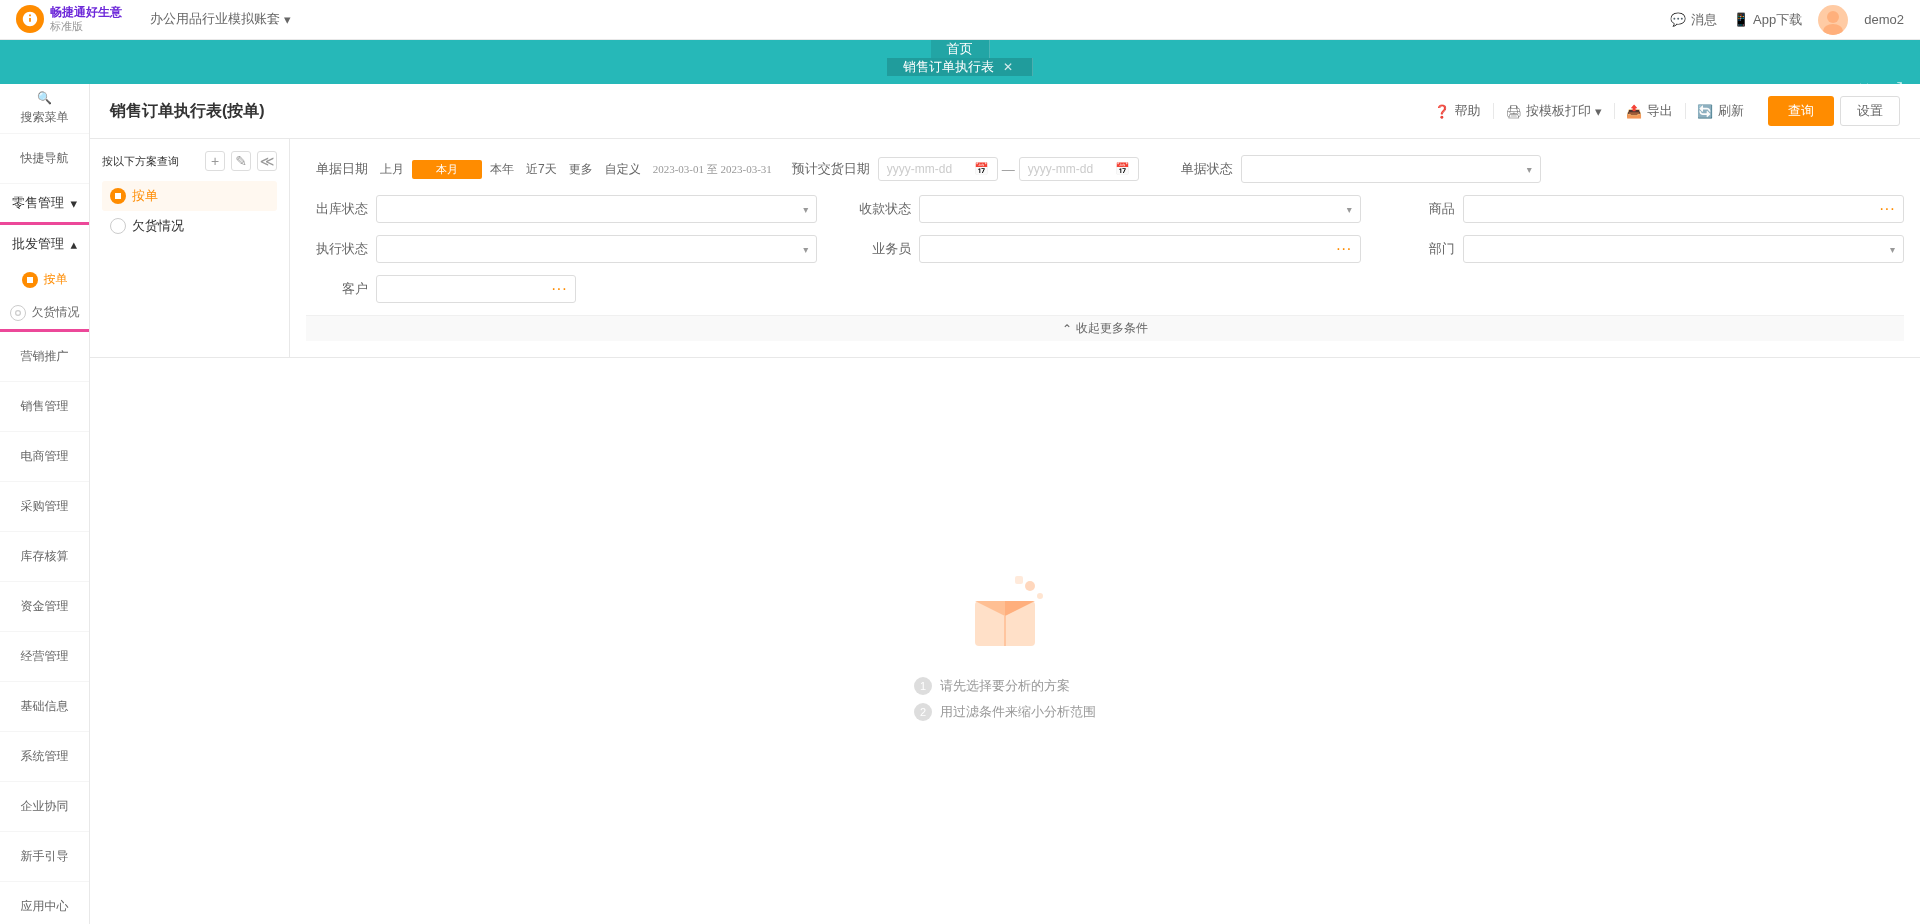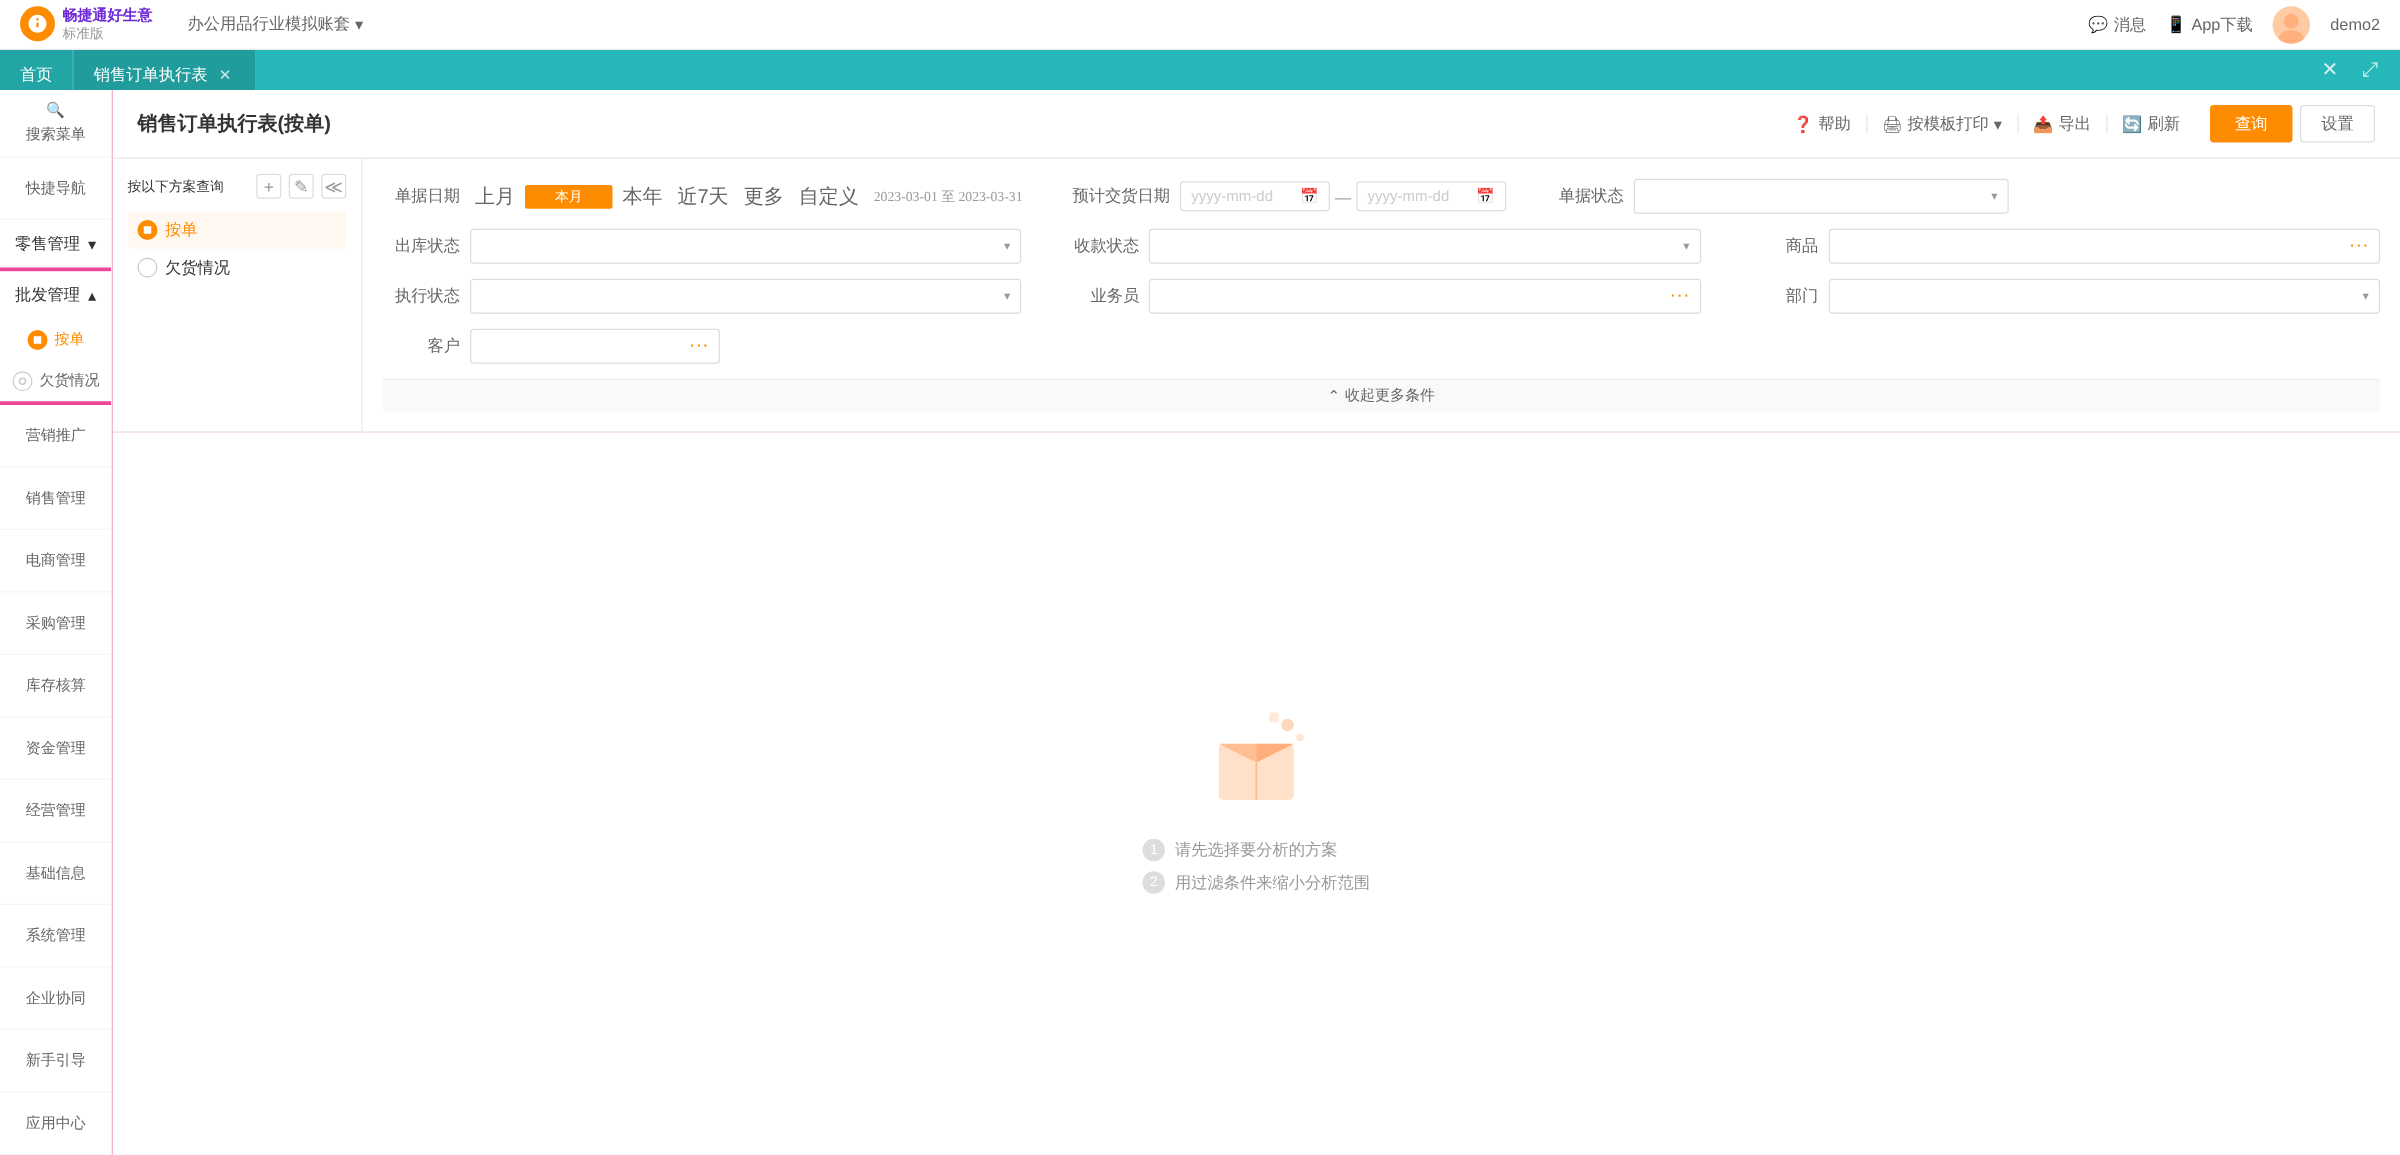--- a/index.html
+++ b/index.html
@@ -18,21 +18,21 @@
     .logo-text { font-size: 12px; color: #6d28d9; font-weight: bold; line-height: 1.2; }
     .logo-sub { font-size: 11px; color: #999; }
     .company-selector { display: flex; align-items: center; gap: 4px; font-size: 13px; color: #666; cursor: pointer; margin-left: 20px; }
     .top-header-right { display: flex; align-items: center; gap: 16px; }
     .header-btn { display: flex; align-items: center; gap: 4px; font-size: 13px; color: #666; cursor: pointer; }
     .avatar { width: 30px; height: 30px; border-radius: 50%; background: #ffcba4; display: flex; align-items: center; justify-content: center; overflow: hidden; }
     .user-name { font-size: 13px; color: #666; cursor: pointer; }
 
     
     .tab-bar {
-      display: flex; background: #26b8b8; height: 32px; padding: 0 0; flex-shrink: 0;
+      display: flex; align-items: center; background: #26b8b8; height: 44px; padding: 0 0; flex-shrink: 0; flex-direction: column;
     }
     .tab-item {
       display: flex; align-items: center; padding: 0 16px; height: 40px; cursor: pointer;
       font-size: 13px; color: rgba(255,255,255,0.8); border-right: 1px solid rgba(255,255,255,0.2);
       gap: 6px; white-space: nowrap;
     }
     .tab-item.home { background: rgba(0,0,0,0.1); color: #fff; }
     .tab-item.active { background: rgba(0,0,0,0.15); color: #fff; }
     .tab-close { display: flex; align-items: center; justify-content: center; width: 16px; height: 16px; border-radius: 50%; font-size: 12px; color: rgba(255,255,255,0.8); cursor: pointer; }
     .tab-bar-right { margin-left: auto; display: flex; align-items: center; padding-right: 12px; gap: 8px; }
@@ -88,21 +88,21 @@
       display: flex; align-items: center; gap: 6px; padding: 6px 8px; cursor: pointer; border-radius: 3px;
     }
     .filter-scheme-item.active { background: #fff8f0; color: #ff8c00; }
     .scheme-icon { width: 16px; height: 16px; display: flex; align-items: center; justify-content: center; }
     .filter-right { flex: 1; padding: 16px; }
     .filter-row { display: flex; align-items: center; margin-bottom: 12px; gap: 0; }
     .filter-item { display: flex; align-items: center; flex: 1; gap: 0; }
     .filter-label { font-size: 13px; color: #666; white-space: nowrap; min-width: 70px; text-align: right; padding-right: 8px; }
     .filter-control { display: flex; align-items: center; gap: 0; flex: 1; }
     .date-tabs { display: flex; align-items: center; gap: 4px; }
-    .date-tab { font-size: 16px; color: #666; cursor: pointer; padding: 2px 4px; }
+    .date-tab { font-size: 12px; color: #666; cursor: pointer; padding: 2px 4px; }
     .date-tab.active { background: #ff8c00; color: #fff; border-radius: 2px; padding: 2px 24px; font-size: 11px; }
     .date-range { display: flex; align-items: center; gap: 4px; }
     .date-input { border: 1px solid #ddd; border-radius: 3px; padding: 4px 8px; font-size: 12px; color: #999; width: 120px; display: flex; align-items: center; justify-content: space-between; cursor: pointer; }
     .date-separator { color: #999; font-size: 13px; }
     .date-range-text { font-size: 11px; color: #999; margin-left: 8px; font-family: Liberation Serif, serif; }
     .select-control { border: 1px solid #ddd; border-radius: 3px; padding: 4px 8px; font-size: 13px; color: #333; display: flex; align-items: center; justify-content: space-between; cursor: pointer; min-width: 200px; height: 28px; }
     .select-arrow { color: #999; font-size: 10px; }
     .multi-select { border: 1px solid #ddd; border-radius: 3px; padding: 4px 8px; font-size: 13px; color: #333; display: flex; align-items: center; justify-content: flex-end; cursor: pointer; min-width: 200px; height: 28px; }
     .multi-dots { color: #ff8c00; font-size: 16px; }
     .collapse-btn { display: flex; align-items: center; justify-content: center; gap: 4px; font-size: 12px; color: #666; cursor: pointer; padding: 4px 16px; background: #f9f9f9; border-top: 1px solid #f0f0f0; }
@@ -316,21 +316,21 @@
           </div>
           <div class="filter-scheme-item">
             <div class="gray-circle scheme-icon"></div>
             <span>欠货情况</span>
           </div>
         </div>
 
         <div class="filter-right">
 
           <div class="filter-row">
-            <div class="filter-item" style="flex:0 0 auto; margin-right:40px;justify-content:center;">
+            <div class="filter-item" style="flex:0 0 auto; margin-right:20px;justify-content:center;">
               <span class="filter-label">单据日期</span>
               <div class="filter-control">
                 <div class="date-tabs">
                   <span class="date-tab">上月</span>
                   <span class="date-tab active">本月</span>
                   <span class="date-tab">本年</span>
                   <span class="date-tab">近7天</span>
                   <span class="date-tab">更多</span>
                   <span class="date-tab">自定义</span>
                 </div>

